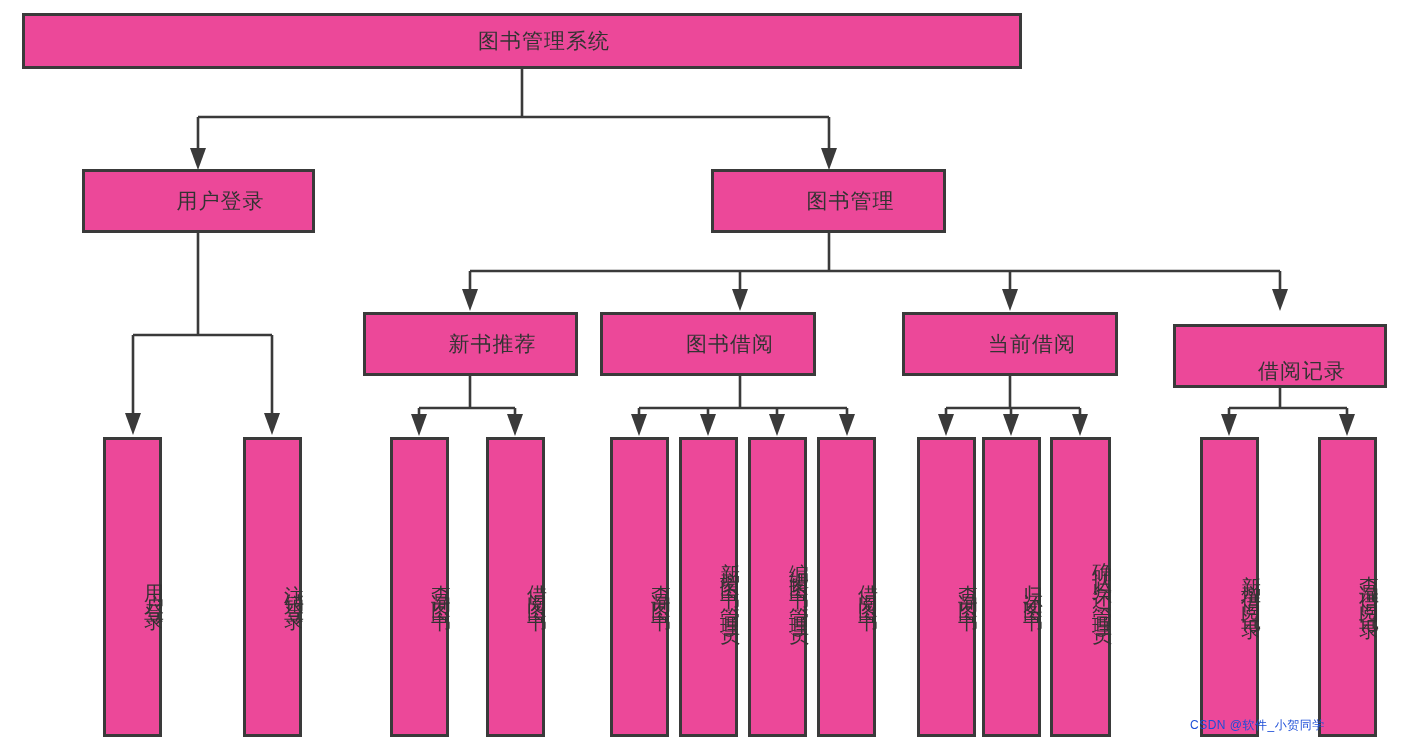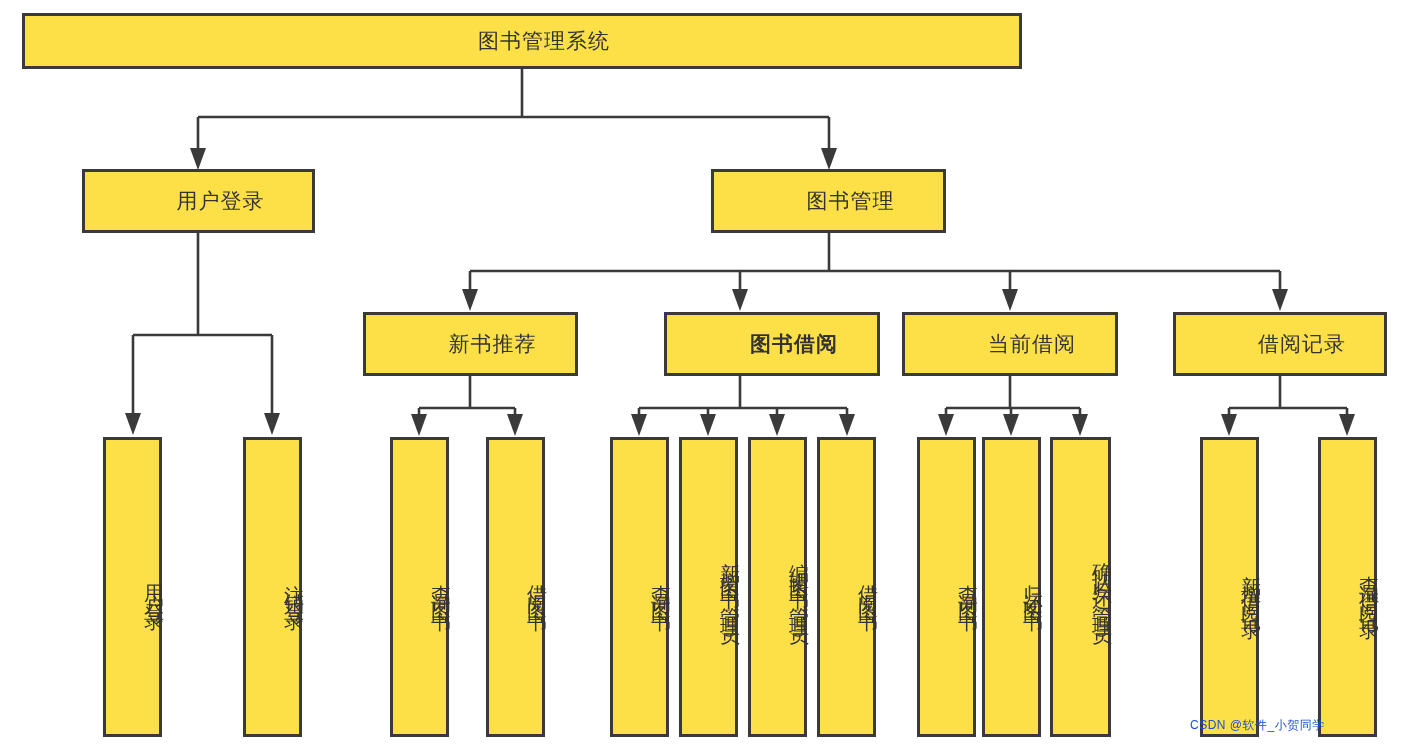--- a/index.html
+++ b/index.html
@@ -8,21 +8,21 @@
     width:1405px;height:747px;
     background:#ffffff;
     font-family:"Liberation Sans","DejaVu Sans",sans-serif;
     overflow:hidden;
   }
   svg.connectors{position:absolute;left:0;top:0;width:1405px;height:747px;}
   .node{
     position:absolute;
     box-sizing:border-box;
     border:3px solid #3a3a3a;
-    background:#fde047;
+    background:#ec4899;
     display:flex;align-items:center;justify-content:center;
     color:#333333;
     padding-left:44px;
   }
   .hbox span{
     font-size:21px;
     color:#333333;
     letter-spacing:1px;
     white-space:nowrap;
   }
@@ -30,23 +30,23 @@
     writing-mode:vertical-rl;
     font-size:20px;
     letter-spacing:9px;
     line-height:1.1;
     color:#333333;
   }
   .root-box{left:22px;top:13px;width:1000px;height:56px;}
   .n-user-login{left:82px;top:169px;width:233px;height:64px;}
   .n-book-mgmt{left:711px;top:169px;width:235px;height:64px;font-family:Liberation Mono, monospace;}
   .n-new-book{left:363px;top:312px;width:215px;height:64px;font-family:Liberation Mono, monospace;}
-  .n-book-borrow{left:664px;top:312px;width:216px;height:64px;font-weight:bold;}
+  .n-book-borrow{left:600px;top:312px;width:216px;height:64px;}
   .n-cur-borrow{left:902px;top:312px;width:216px;height:64px;}
-  .n-rec-borrow{left:1173px;top:312px;width:214px;height:64px;}
+  .n-rec-borrow{left:1173px;top:324px;width:214px;height:64px;align-items:flex-end;}
   .vbox{top:437px;width:59px;height:300px;}
   .l1{left:103px;}  .l2{left:243px;}
   .l3{left:390px;}  .l4{left:486px;}
   .l5{left:610px;}  .l6{left:679px;} .l7{left:748px;} .l8{left:817px;}
   .l9{left:917px;}  .l10{left:982px;} .l11{left:1050px;width:61px;}
   .l12{left:1200px;} .l13{left:1318px;}
   .watermark{
     position:absolute;left:1190px;top:717px;
     font-size:12px;color:#1d4ed8;
     letter-spacing:0.5px;white-space:nowrap;

